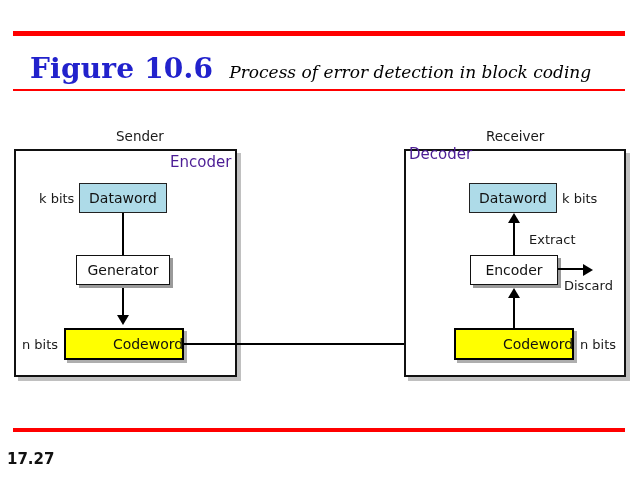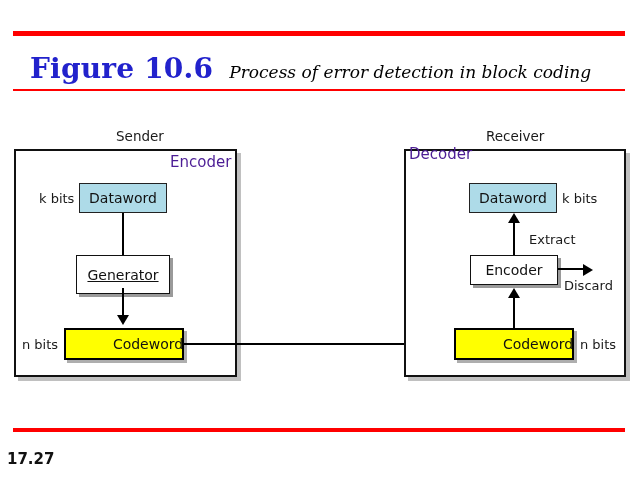--- a/index.html
+++ b/index.html
@@ -98,21 +98,21 @@
     box-shadow: 3px 3px 0 rgba(120,120,120,0.75);
   }
   .node-code {
     background: #ffff00;
     border: 2.5px solid #000000;
     box-shadow: 3px 3px 0 rgba(120,120,120,0.6);
     padding-left: 48px;
   }
 
   .s-dataword  { left: 79px;  top: 183px; width: 88px;  height: 30px; }
-  .s-generator { left: 76px;  top: 255px; width: 94px;  height: 39px; text-decoration: underline; }
+  .s-generator { left: 76px;  top: 255px; width: 94px;  height: 30px; }
   .s-codeword  { left: 64px;  top: 328px; width: 120px; height: 32px; }
 
   .r-dataword  { left: 469px; top: 183px; width: 88px;  height: 30px; }
   .r-checker   { left: 470px; top: 255px; width: 88px;  height: 30px; }
   .r-codeword  { left: 454px; top: 328px; width: 120px; height: 32px; }
 
   
   .anno {
     position: absolute;
     font-size: 13px;

